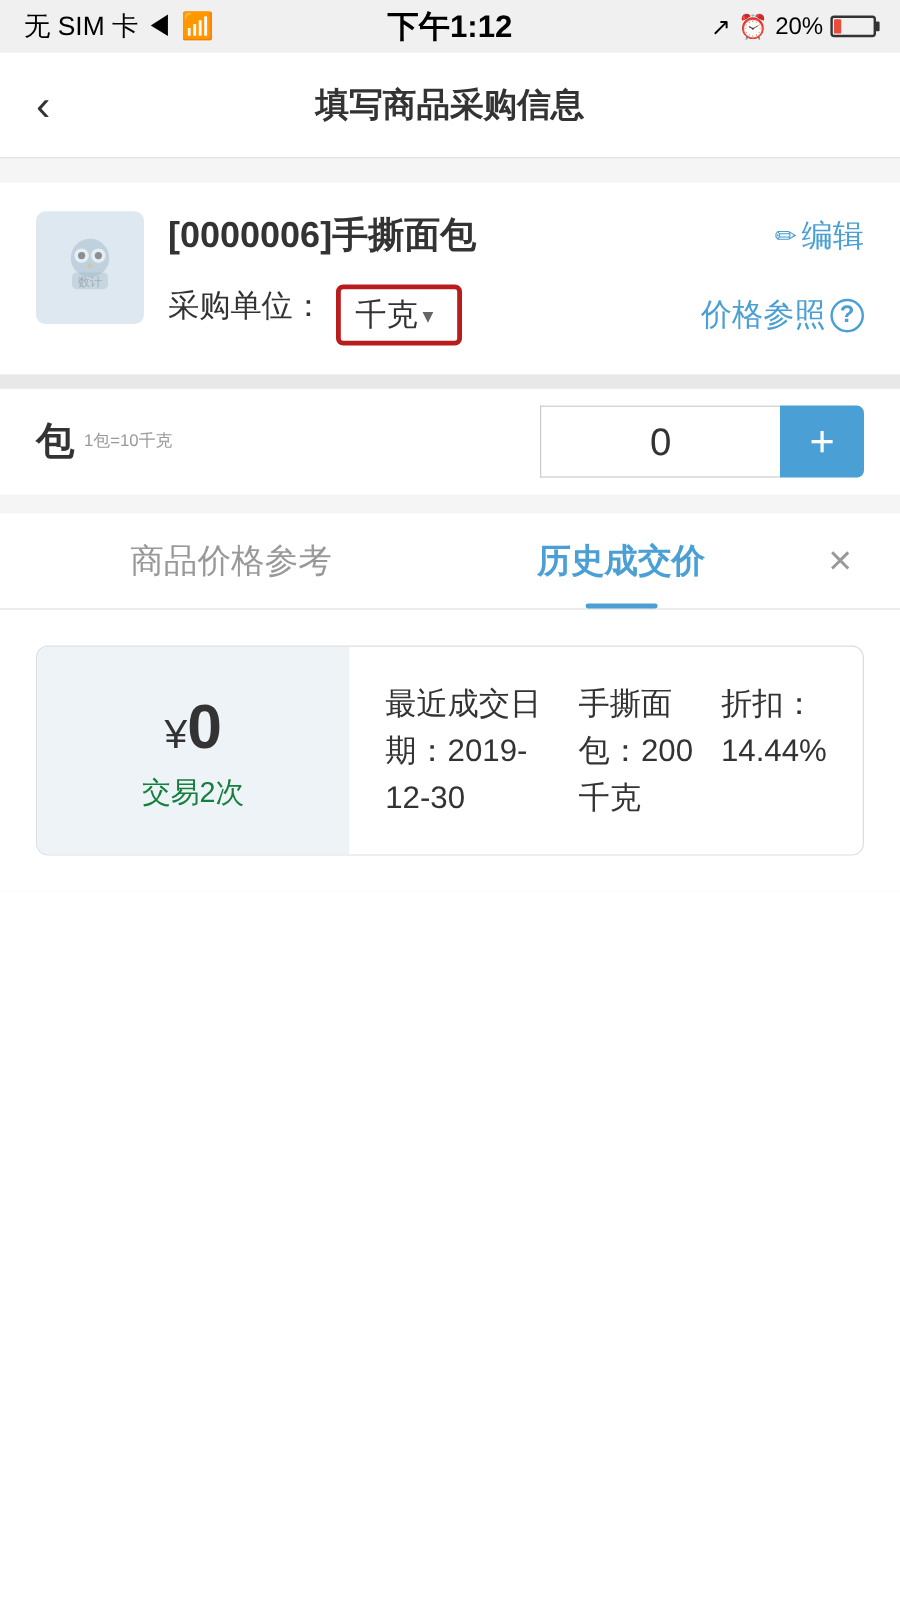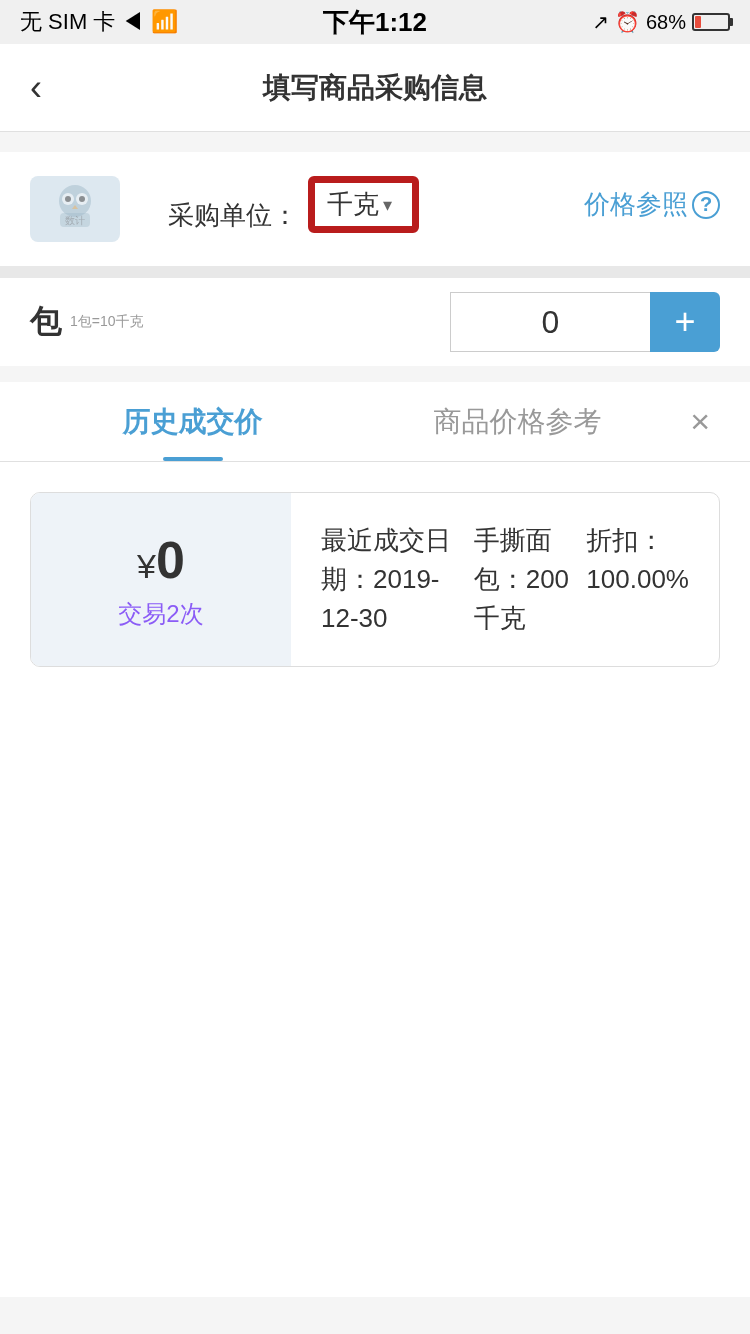--- a/index.html
+++ b/index.html
@@ -108,21 +108,21 @@
       margin-top: 20px;
       padding: 24px 30px;
     }
     .product-header {
       display: flex;
       align-items: flex-start;
       gap: 20px;
     }
     .product-image {
       width: 90px;
-      height: 66px;
+      height: 94px;
       background: #dde8f0;
       border-radius: 8px;
       display: flex;
       align-items: center;
       justify-content: center;
       flex-shrink: 0;
     }
     .owl-icon {
       width: 60px;
       height: 60px;
@@ -153,28 +153,27 @@
     .edit-icon {
       font-size: 22px;
     }
     .purchase-unit-row {
       display: flex;
       justify-content: space-between;
       align-items: center;
     }
     .purchase-unit {
       display: flex;
-      align-items: flex-end;
+      align-items: flex-start;
       gap: 10px;
       font-size: 26px;
       color: #333;
-      margin-left: 28px;
     }
     .unit-select {
-      border: 7px solid #b91c1c;
+      border: 4px solid #b91c1c;
       border-radius: 6px;
       padding: 4px 20px 4px 12px;
       font-size: 26px;
       color: #333;
       background: white;
       position: relative;
       display: flex;
       align-items: center;
       gap: 4px;
       cursor: pointer;
@@ -337,21 +336,21 @@
       font-size: 52px;
       font-weight: 700;
       color: #333;
     }
     .trade-price .currency {
       font-size: 34px;
       font-weight: 400;
     }
     .trade-count {
       font-size: 24px;
-      color: #8b5cf6;
+      color: #15803d;
       margin-top: 8px;
     }
     .trade-card-right {
       flex: 1;
       padding: 28px 30px;
       display: flex;
       flex-direction: row;
       gap: 12px;
     }
     .trade-detail-row {
@@ -371,21 +370,21 @@
 
 <div class="status-bar">
   <div class="status-left">
     <span>无 SIM 卡 ◀</span>
     <span>📶</span>
   </div>
   <span class="status-center">下午1:12</span>
   <div class="status-right">
     <span>↗</span>
     <span>⏰</span>
-    <span>68%</span>
+    <span>20%</span>
     <div class="battery">
       <div class="battery-body">
         <div class="battery-fill"></div>
       </div>
     </div>
   </div>
 </div>
 
 <div class="header">
   <span class="back-btn">‹</span>
@@ -401,20 +400,29 @@
         <circle cx="23" cy="20" r="6" fill="white" opacity="0.8"></circle>
         <circle cx="37" cy="20" r="6" fill="white" opacity="0.8"></circle>
         <circle cx="23" cy="20" r="3" fill="#555"></circle>
         <circle cx="37" cy="20" r="3" fill="#555"></circle>
         <polygon points="30,26 27,30 33,30" fill="#e8a040" opacity="0.7"></polygon>
         <rect x="15" y="34" width="30" height="14" rx="4" fill="#7a9bb0" opacity="0.4"></rect>
         <text x="30" y="45" text-anchor="middle" font-size="10" fill="#555" opacity="0.6">数计</text>
       </svg>
     </div>
     <div class="product-info">
+      <div class="product-name-row">
+        <span class="product-name">
+          <span>[0000006]</span><span>手撕面包</span>
+        </span>
+        <span class="edit-btn">
+          <span class="edit-icon">✏</span>
+          <span>编辑</span>
+        </span>
+      </div>
       <div class="purchase-unit-row">
         <div class="purchase-unit">
           <span>采购单位：</span>
           <div class="unit-select">
             <span>千克</span>
           </div>
         </div>
         <div class="price-ref">
           <span>价格参照</span>
           <div class="help-circle">
@@ -434,45 +442,45 @@
     <span class="qty-unit-sub">1包=10千克</span>
   </div>
   <div class="quantity-input-area">
     <input class="qty-input" type="text" value="0" style="">
     <button class="qty-plus-btn">+</button>
   </div>
 </div>
 
 <div class="tabs-section">
   <div class="tabs-header">
+    <div class="tab-item">
+      <span>商品价格参考</span>
+    </div>
     <div class="tab-item active">
       <span>历史成交价</span>
-    </div>
-    <div class="tab-item">
-      <span>商品价格参考</span>
     </div>
     <span class="tab-close">×</span>
   </div>
 
   <div class="tab-content">
     <div class="trade-card">
       <div class="trade-card-left">
         <div class="trade-price">
           <span class="currency">¥</span><span>0</span>
         </div>
         <div class="trade-count">交易2次</div>
       </div>
       <div class="trade-card-right">
         <div class="trade-detail-row">
           <span>最近成交日期：</span><span>2019-12-30</span>
         </div>
         <div class="trade-detail-row">
           <span>手撕面包：</span><span>200千克</span>
         </div>
         <div class="trade-detail-row">
-          <span>折扣：</span><span>100.00%</span>
+          <span>折扣：</span><span>14.44%</span>
         </div>
       </div>
     </div>
   </div>
 </div>
 
 <div class="bottom-space"></div>
 
 </body></html>

